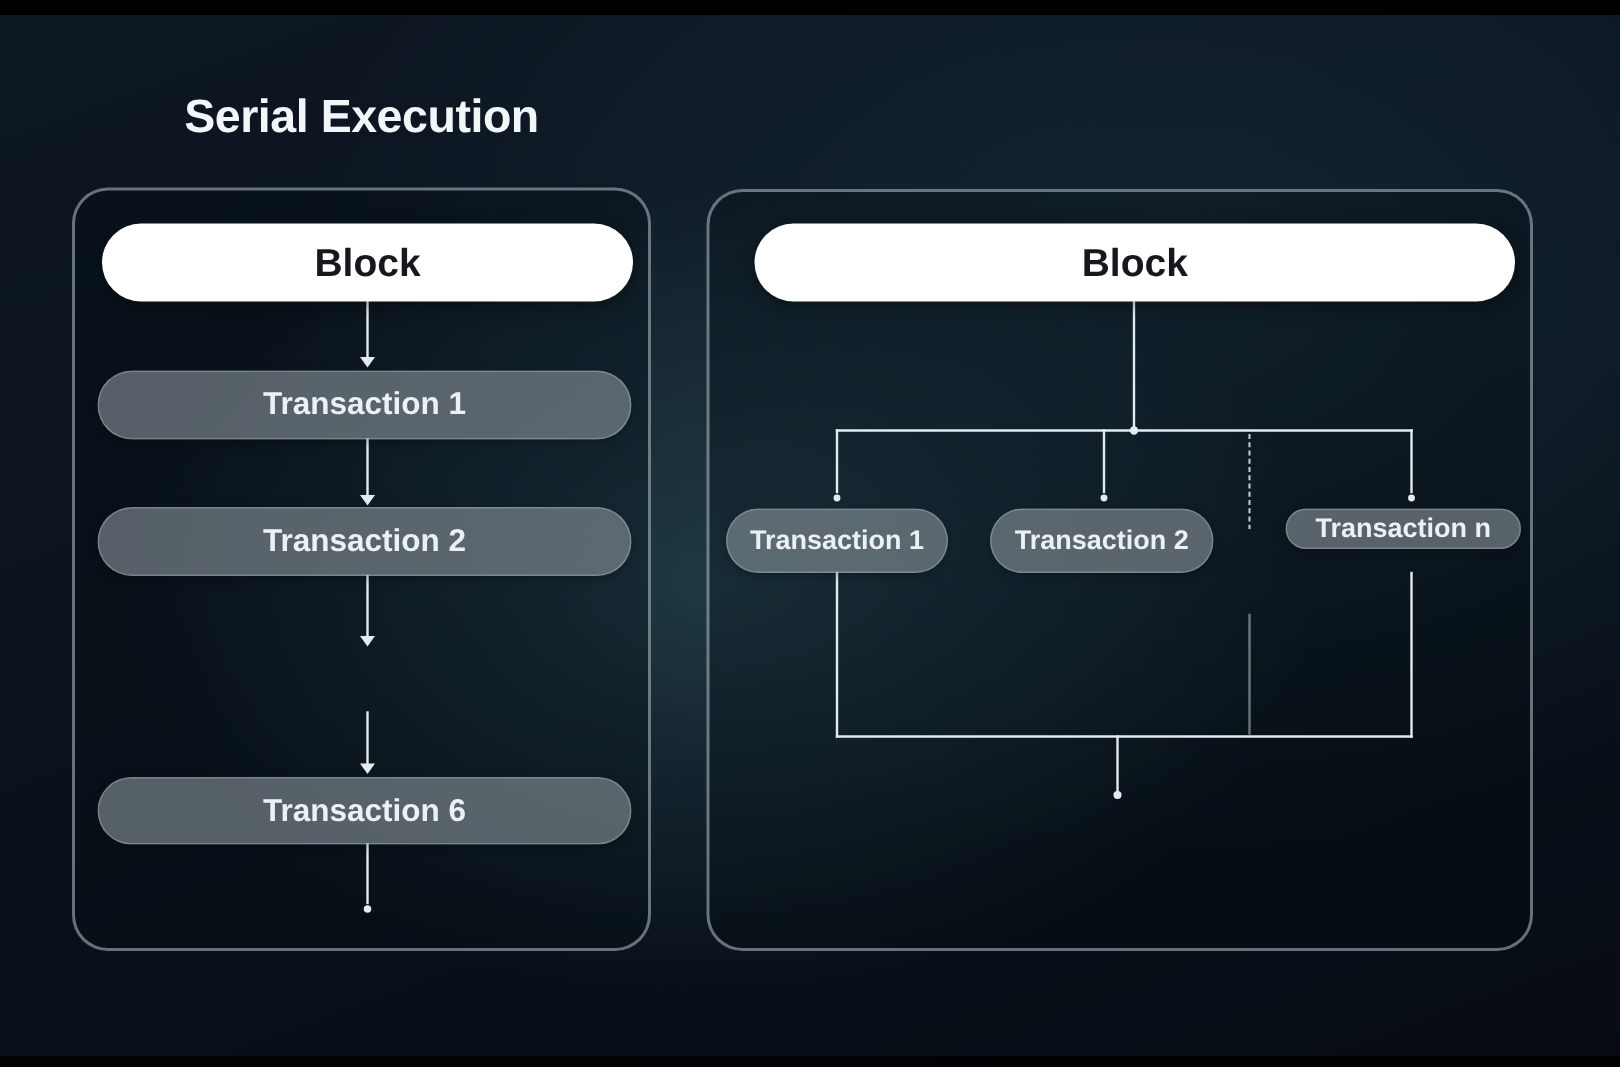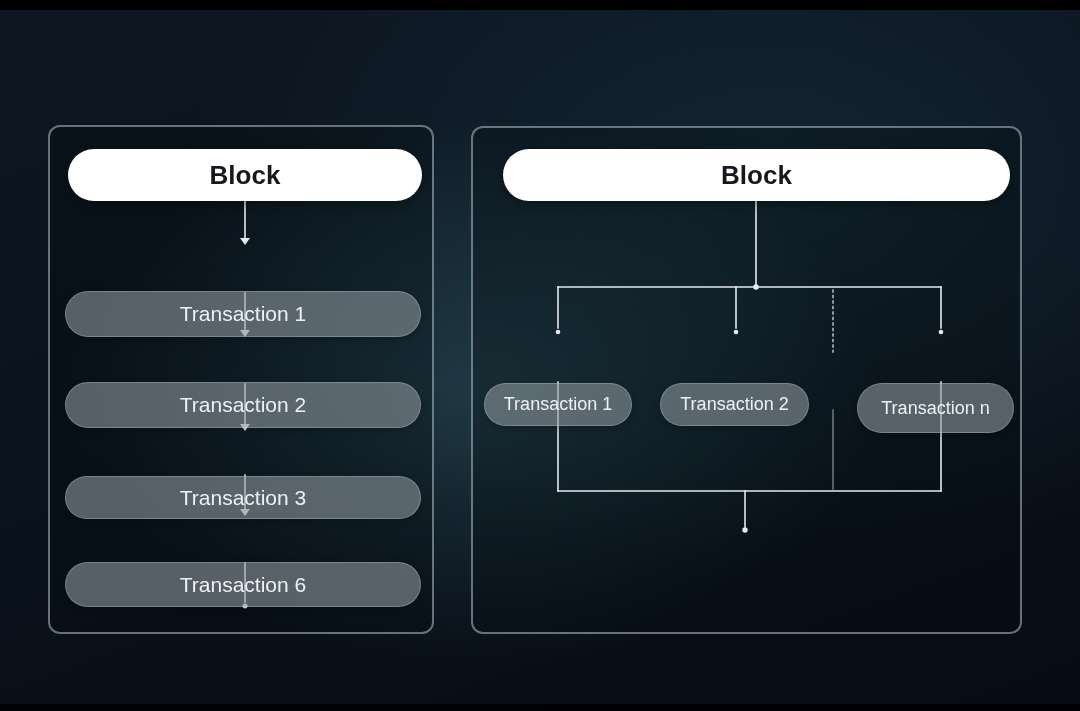--- a/index.html
+++ b/index.html
@@ -31,72 +31,72 @@
     position:absolute;top:58px;height:40px;
     color:var(--title-text);
     font-size:31px;font-weight:700;letter-spacing:-0.3px;
     text-align:center;line-height:40px;
   }
   .col-title.serial{left:48px;width:386px;}
   .col-title.parallel{left:471px;width:551px;}
   .panel{
     position:absolute;
     border:2px solid rgba(183,195,204,0.55);
-    border-radius:12px;
+    border-radius:24px;
     background:rgba(5,9,15,0.28);
   }
   .panel.serial{left:48px;top:125px;width:386px;height:509px;}
   .panel.parallel{left:471px;top:126px;width:551px;height:508px;}
   .node{
     position:absolute;
     display:flex;align-items:center;justify-content:center;
     border-radius:28px;
     white-space:nowrap;
   }
   .node.block{
     background:var(--block-bg);
     color:var(--block-text);
     font-size:26px;font-weight:600;
     box-shadow:0 3px 10px rgba(0,0,0,0.35);
   }
   .node.pill{
     background:rgba(140,150,157,0.60);
     border:1px solid rgba(215,224,229,0.28);
     color:var(--pill-text);
-    font-weight:400;
+    font-weight:700;
     box-shadow:0 2px 6px rgba(0,0,0,0.25);
-    margin-top:44px;
   }
   .panel.serial .node.pill{font-size:21px;}
   .panel.parallel .node.pill{font-size:18px;}
   
   .s-block{left:18px;top:22px;width:354px;height:52px;}
   .s-t1{left:15px;top:120px;width:356px;height:46px;}
   .s-t2{left:15px;top:211px;width:356px;height:46px;}
   .s-t3{left:15px;top:305px;width:356px;height:43px;}
   .s-t4{left:15px;top:391px;width:356px;height:45px;}
   
   .p-block{left:30px;top:21px;width:507px;height:52px;}
   .p-t1{left:11px;top:211px;width:148px;height:43px;}
   .p-t2{left:187px;top:211px;width:149px;height:43px;}
-  .p-tn{left:384px;top:211px;width:157px;height:50px;}
+  .p-tn{left:384px;top:211px;width:157px;height:27px;}
   svg.flow{position:absolute;left:0;top:0;pointer-events:none;}
   .ln{stroke:var(--line);stroke-width:1.6;fill:none;stroke-linecap:square;}
   .dotted{stroke-dasharray:2 3.5;stroke-width:1.4;opacity:.85;}
   .faint{opacity:.45;}
   .tri{fill:var(--line);}
   .dot{fill:var(--line);}
 </style>
 </head>
 <body>
 
 <div class="stage">
   <div class="letterbox top"></div>
   <div class="letterbox bottom"></div>
 
+  <h1 class="col-title serial">Serial Execution</h1>
 
   <div class="panel serial">
     <svg class="flow" width="386" height="509" viewBox="0 0 386 509">
       <path class="ln" d="M195,74 V111"></path>
       <path class="tri" d="M190,111 L200,111 L195,118 Z"></path>
       <path class="ln" d="M195,166 V203"></path>
       <path class="tri" d="M190,203 L200,203 L195,210 Z"></path>
       <path class="ln" d="M195,257 V297"></path>
       <path class="tri" d="M190,297 L200,297 L195,304 Z"></path>
       <path class="ln" d="M195,348 V382"></path>
@@ -105,23 +105,20 @@
       <circle class="dot" cx="195" cy="479" r="2.5"></circle>
     </svg>
     <div class="node block s-block">
       <span>Block</span>
     </div>
     <div class="node pill s-t1">
       <span>Transaction 1</span>
     </div>
     <div class="node pill s-t2">
       <span>Transaction 2</span>
-    </div>
-    <div class="node pill s-t3">
-      <span>Transaction 3</span>
     </div>
     <div class="node pill s-t4">
       <span>Transaction 6</span>
     </div>
   </div>
 
   <div class="panel parallel">
     <svg class="flow" width="551" height="508" viewBox="0 0 551 508">
       <path class="ln" d="M283,73 V158"></path>
       <circle class="dot" cx="283" cy="159" r="2.8"></circle>

